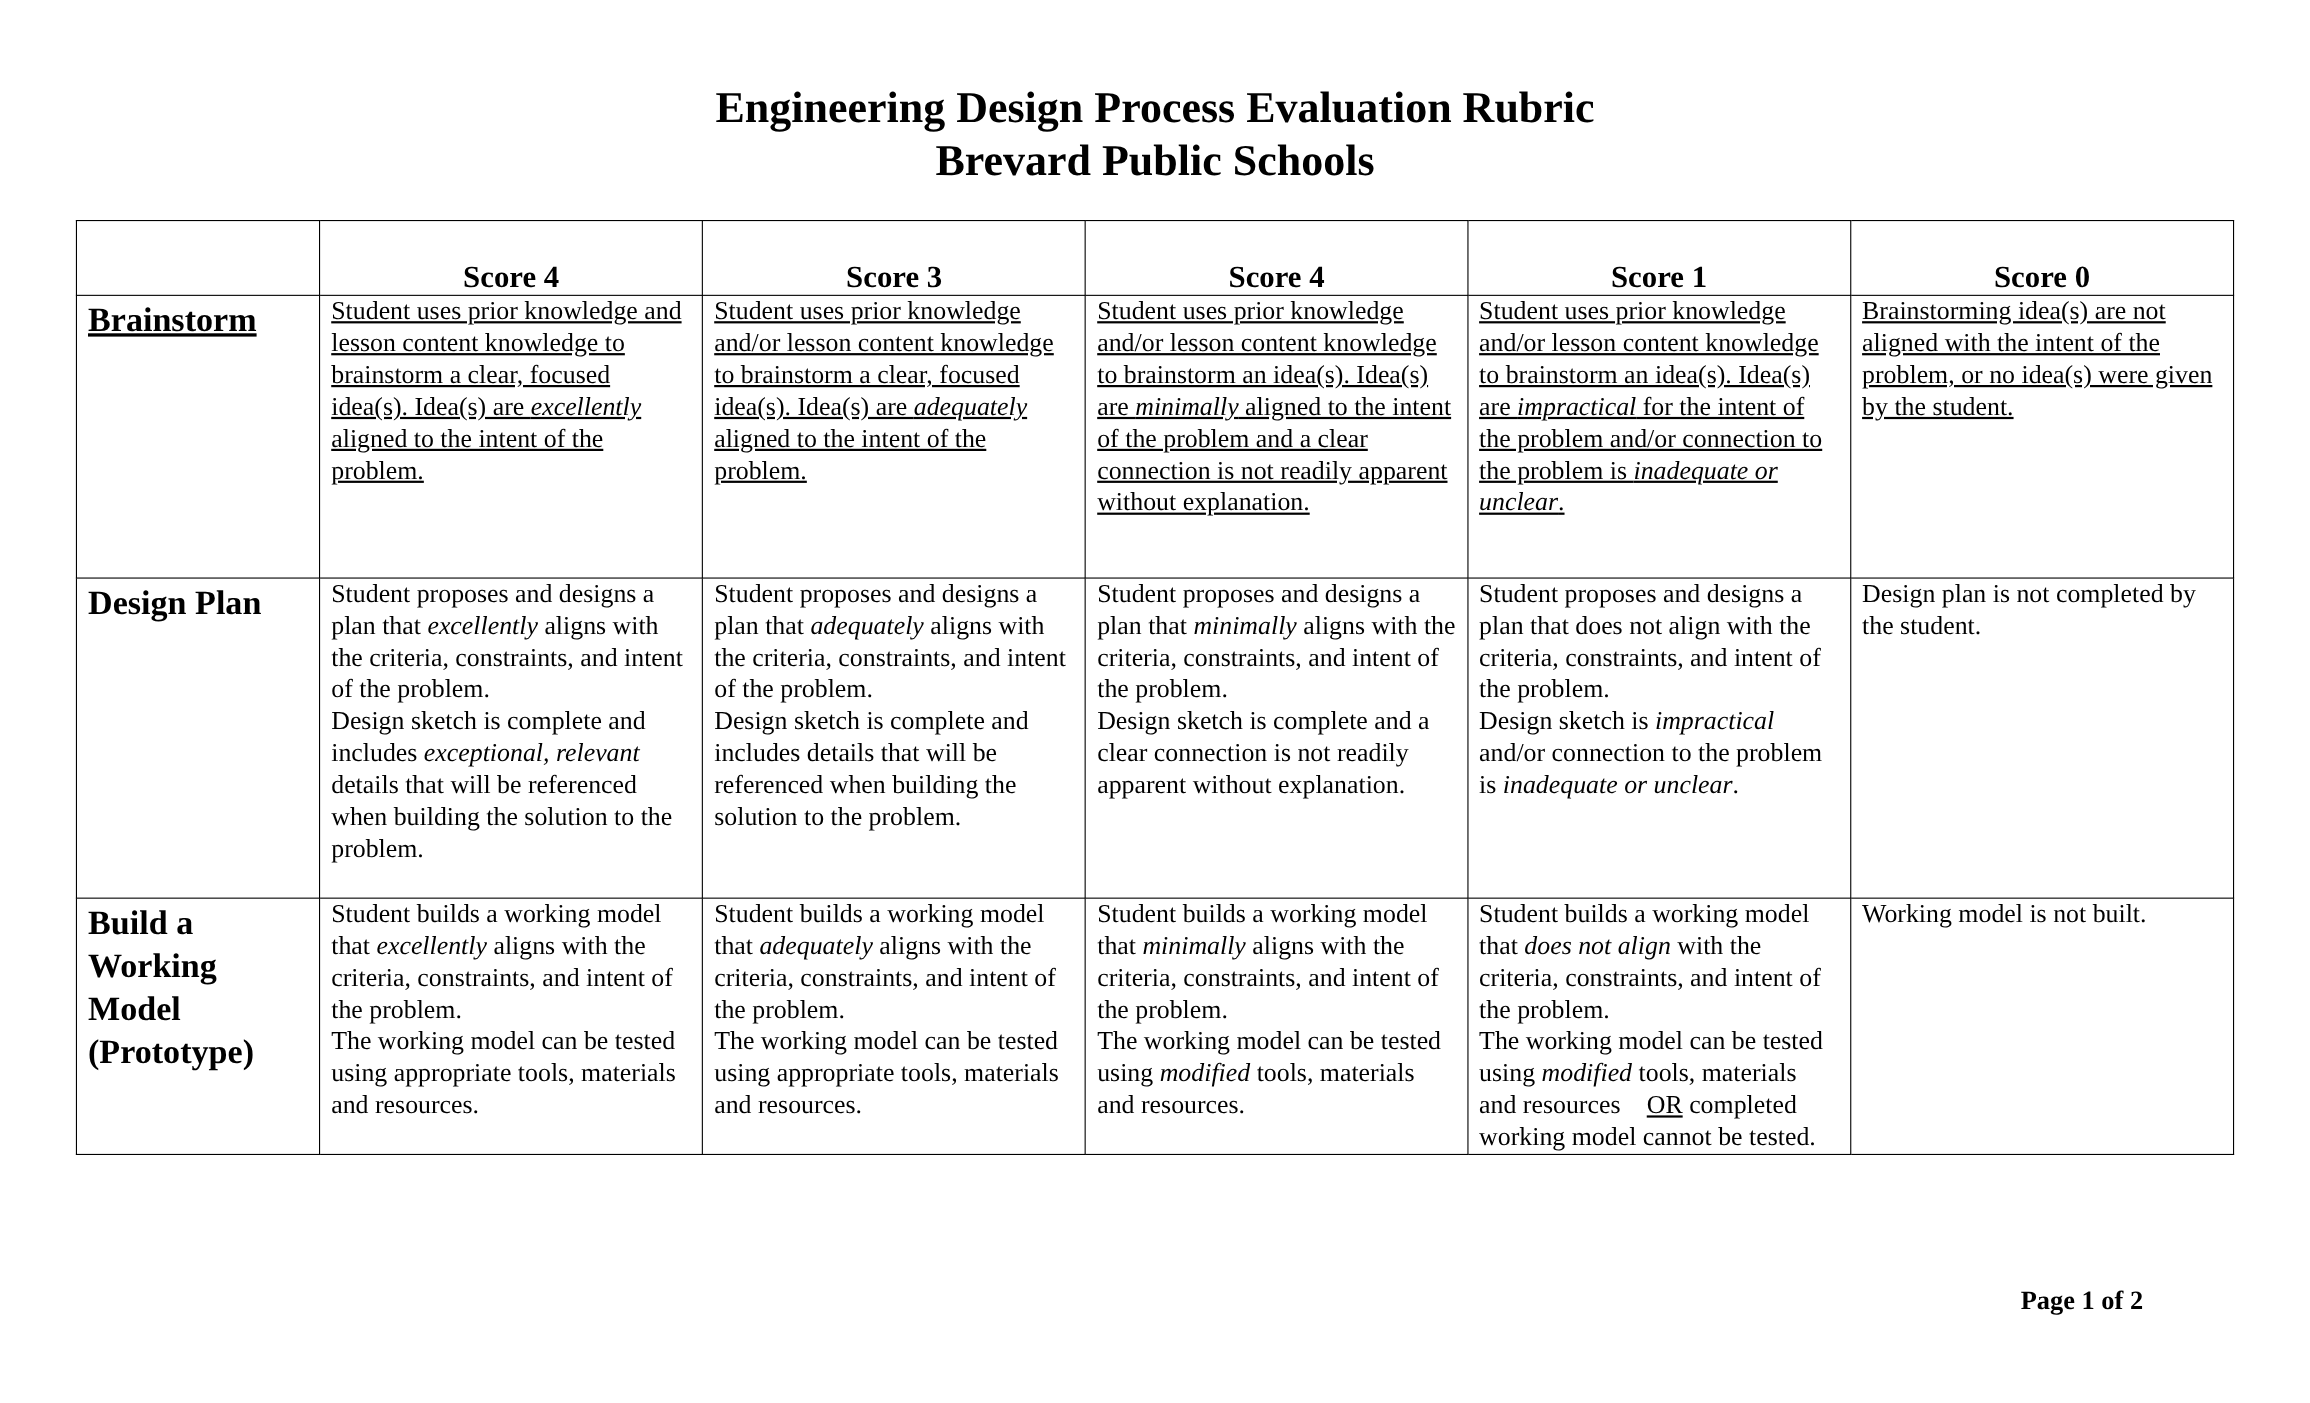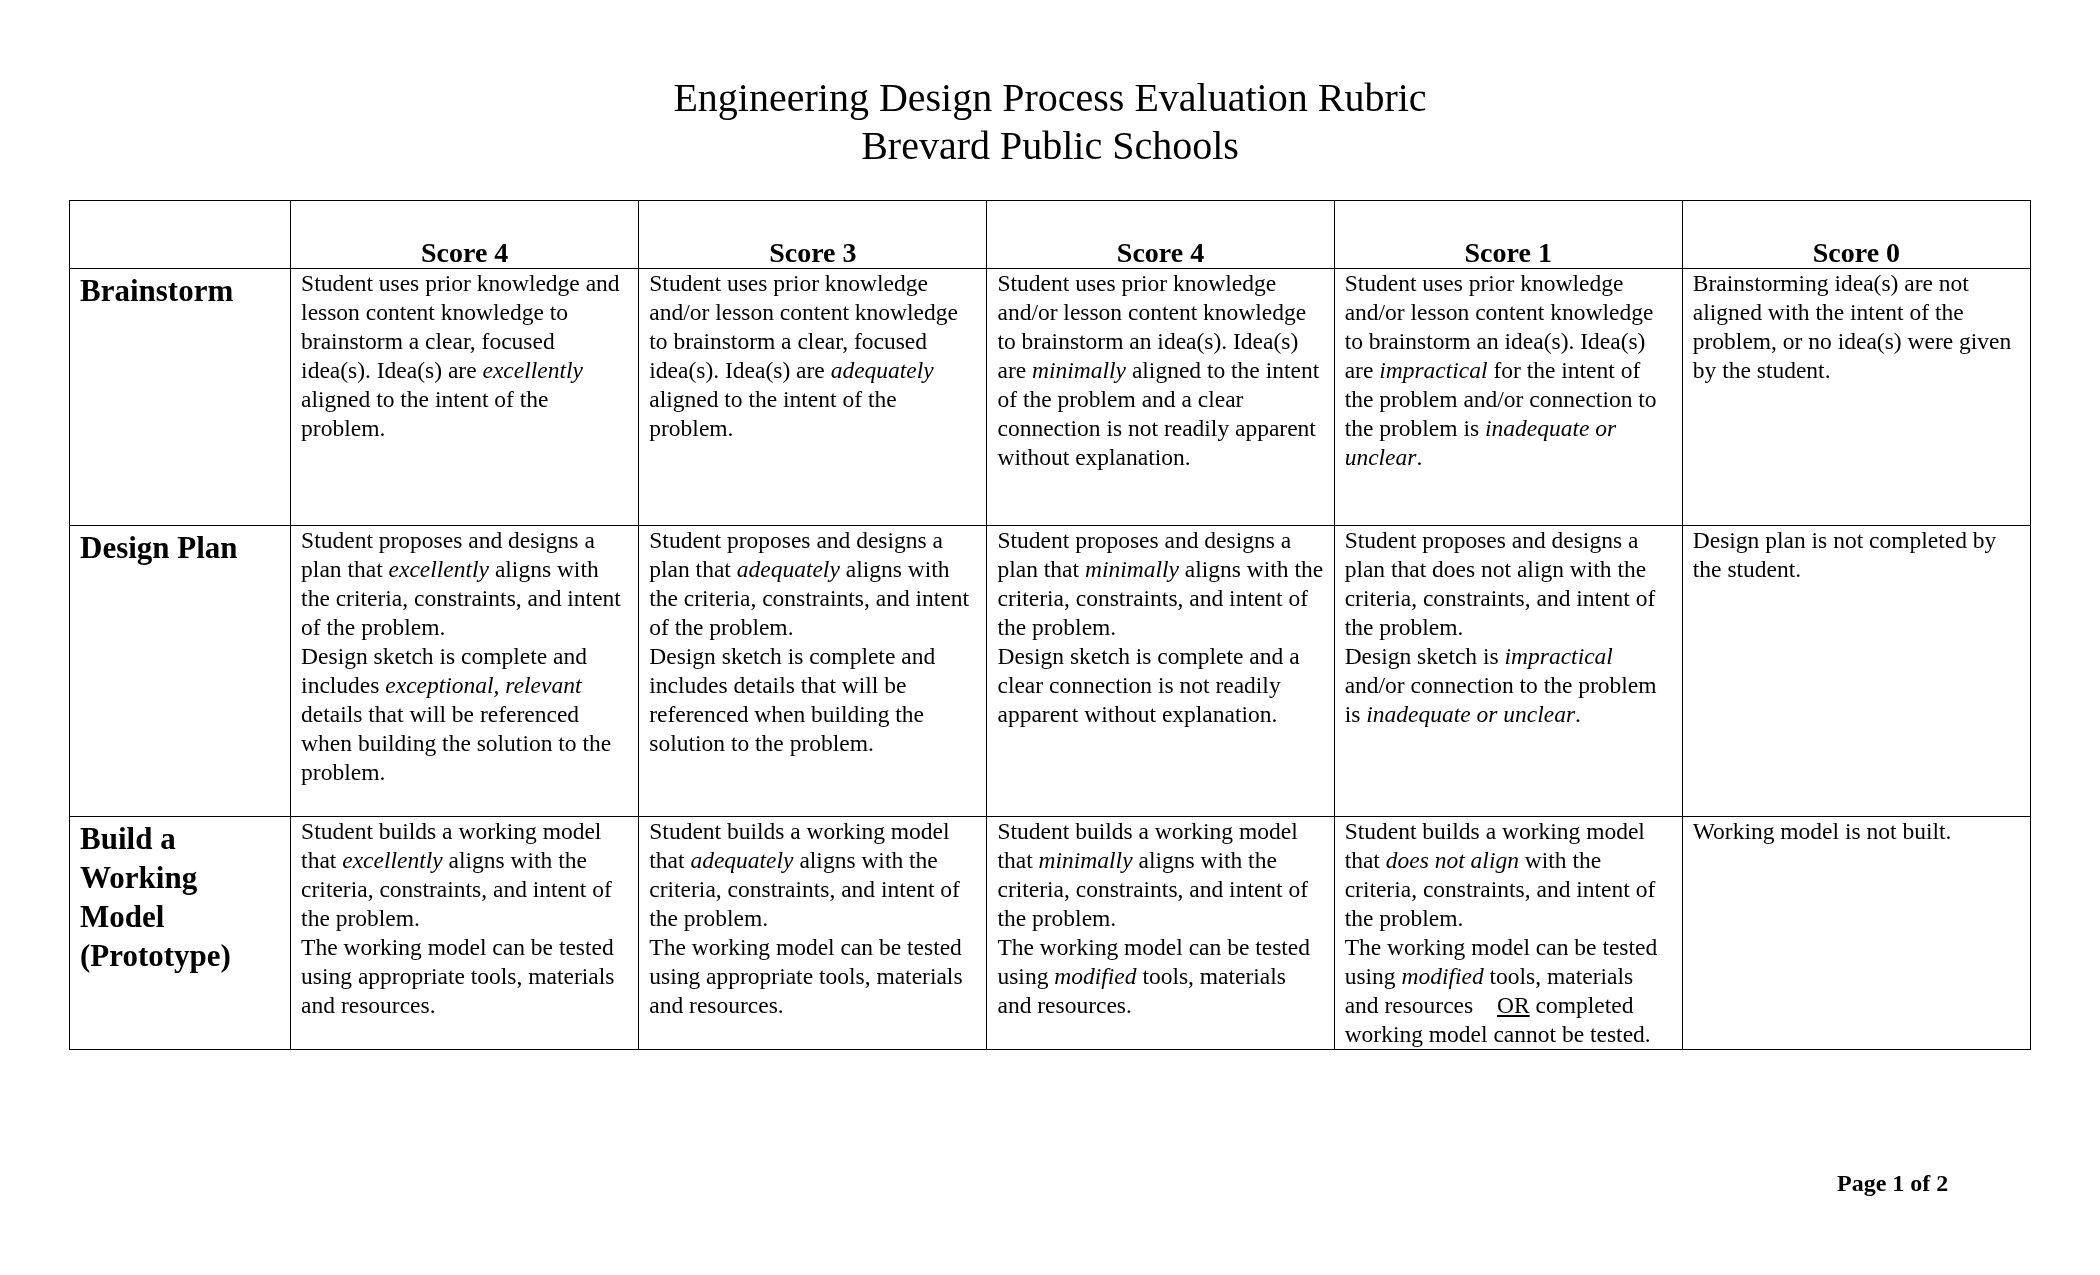--- a/index.html
+++ b/index.html
@@ -2,38 +2,38 @@
 <html><head>
   <meta charset="utf-8">
   <style>
     html, body { margin: 0; padding: 0; background: #ffffff; }
     body {
       width: 2100px; height: 1275px; position: relative; overflow: hidden;
       font-family: "Liberation Serif", "DejaVu Serif", serif; color: #000;
     }
     .title-block {
       position: absolute; left: 0; top: 74px; width: 2100px; text-align: center;
-      font-weight: normal; font-size: 40px; line-height: 48px;
+      font-weight: bold; font-size: 40px; line-height: 48px;
     }
     .title-block div { margin-left: 0; }
     table.rubric {
       position: absolute; left: 69px; top: 200px;
       border-collapse: collapse; table-layout: fixed;
       width: 1962px;
     }
     table.rubric td, table.rubric th {
       border: 1.4px solid #000; vertical-align: top; padding: 0 10px;
       font-size: 23.5px; line-height: 29px; font-weight: normal; text-align: left;
     }
     table.rubric th.score-head {
       font-weight: bold; font-size: 28px; text-align: center; vertical-align: bottom;
       padding-bottom: 0; line-height: 30px;
     }
     tr.head-row { height: 68px; }
-    tr.row-brainstorm { height: 257px; }
+    tr.row-brainstorm { height: 257px; text-decoration: underline; }
     tr.row-design { height: 291px; }
     tr.row-build { height: 218px; }
     td.row-label {
       font-weight: bold !important; font-size: 31px !important; line-height: 39px !important;
       padding-top: 2px !important;
     }
     td.cell { padding-top: 0px; }
     .page-num {
       position: absolute; left: 1837px; top: 1170px; font-size: 24px; font-weight: bold;
     }

